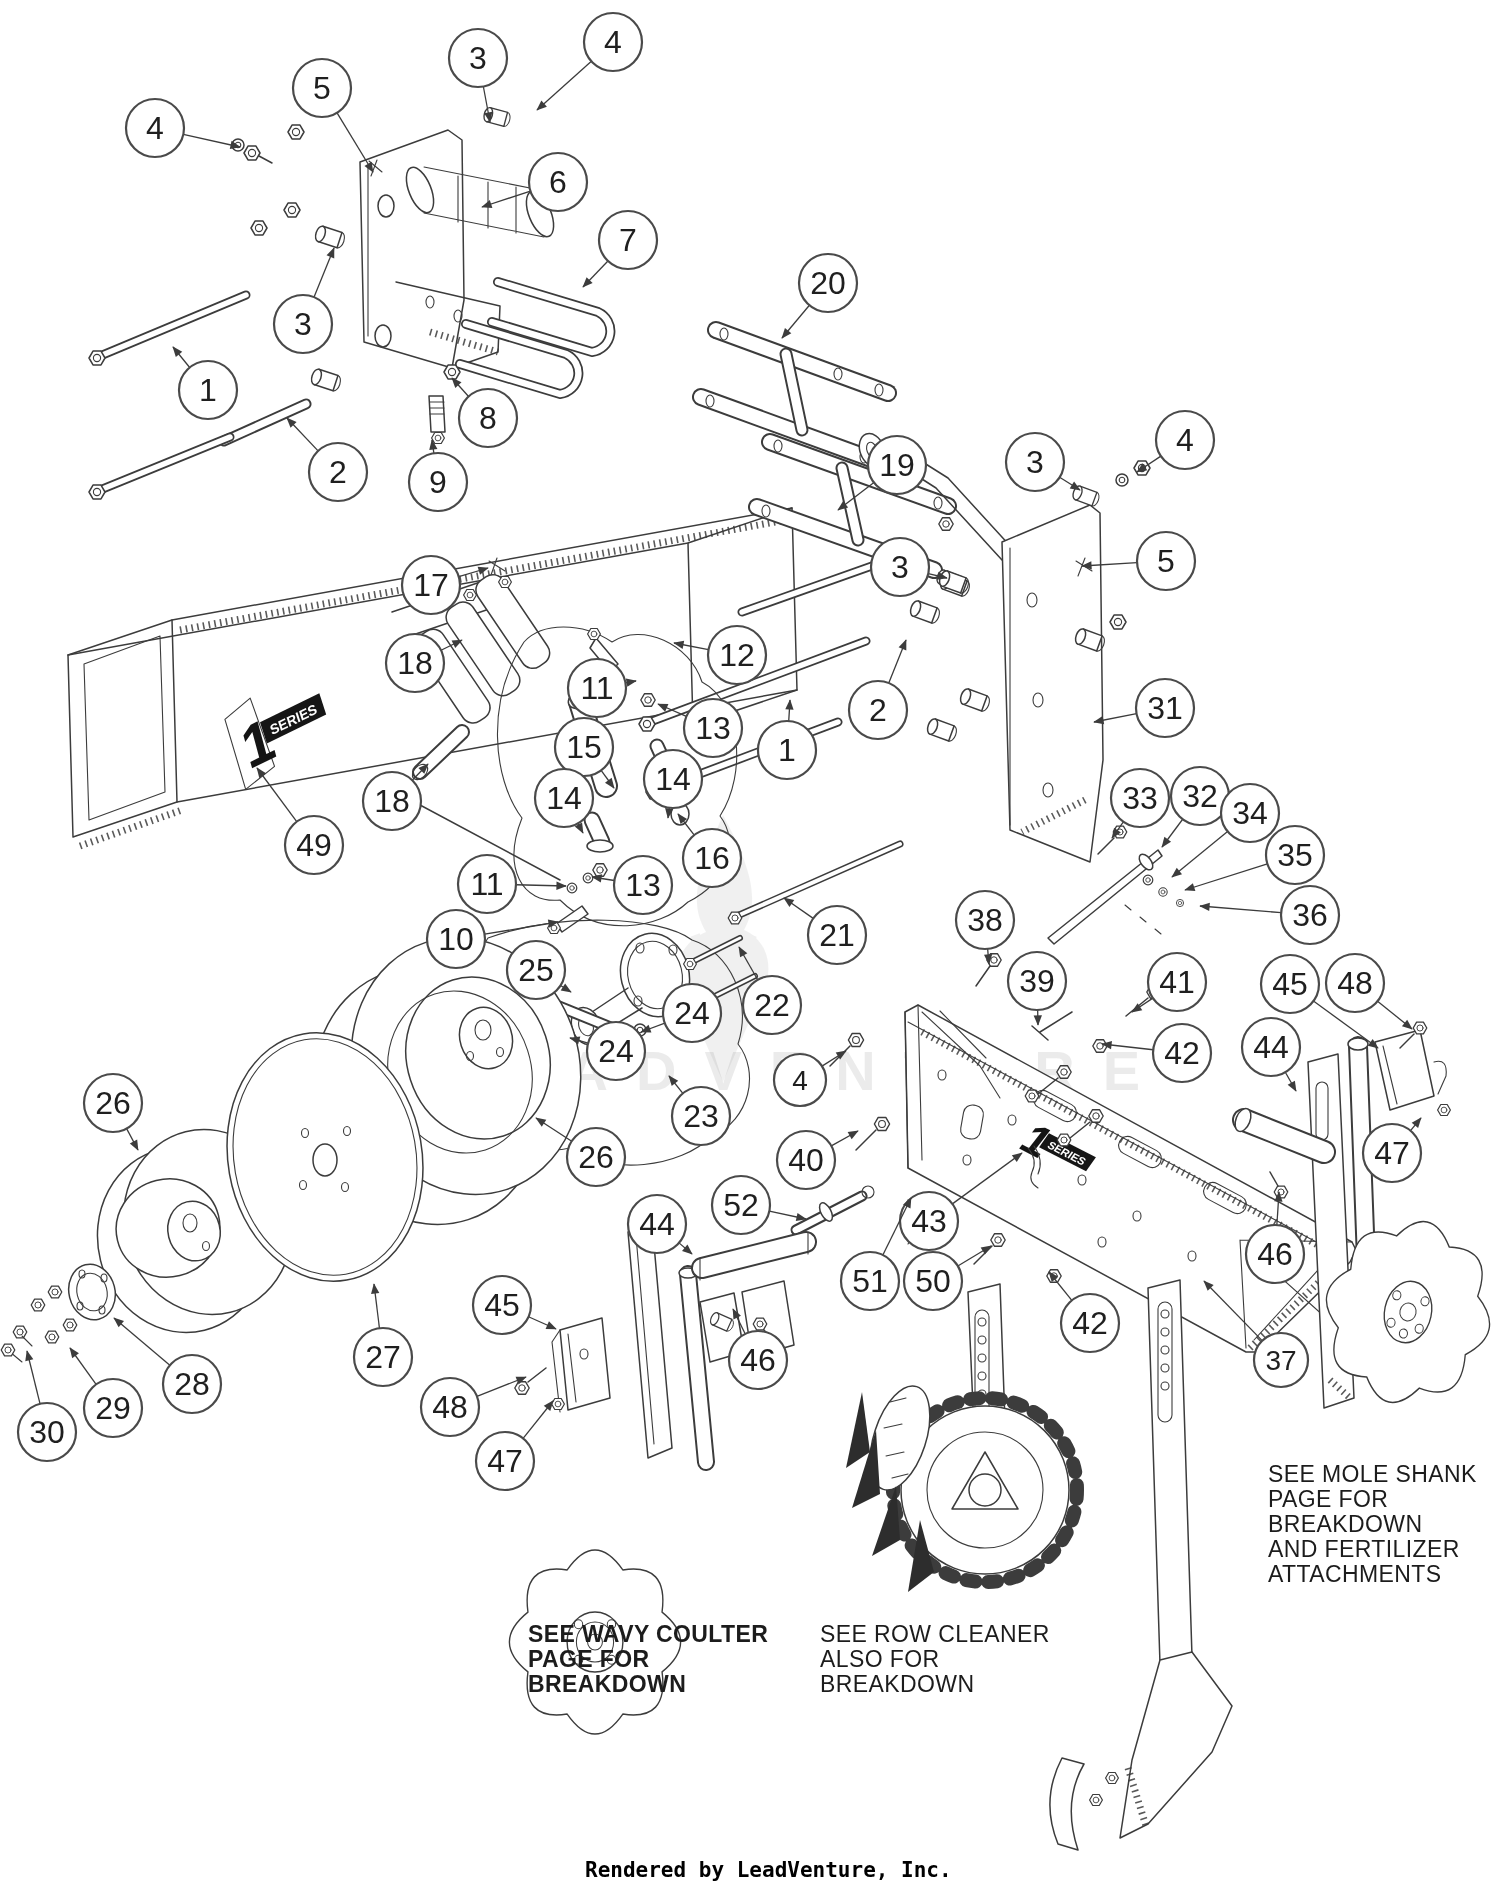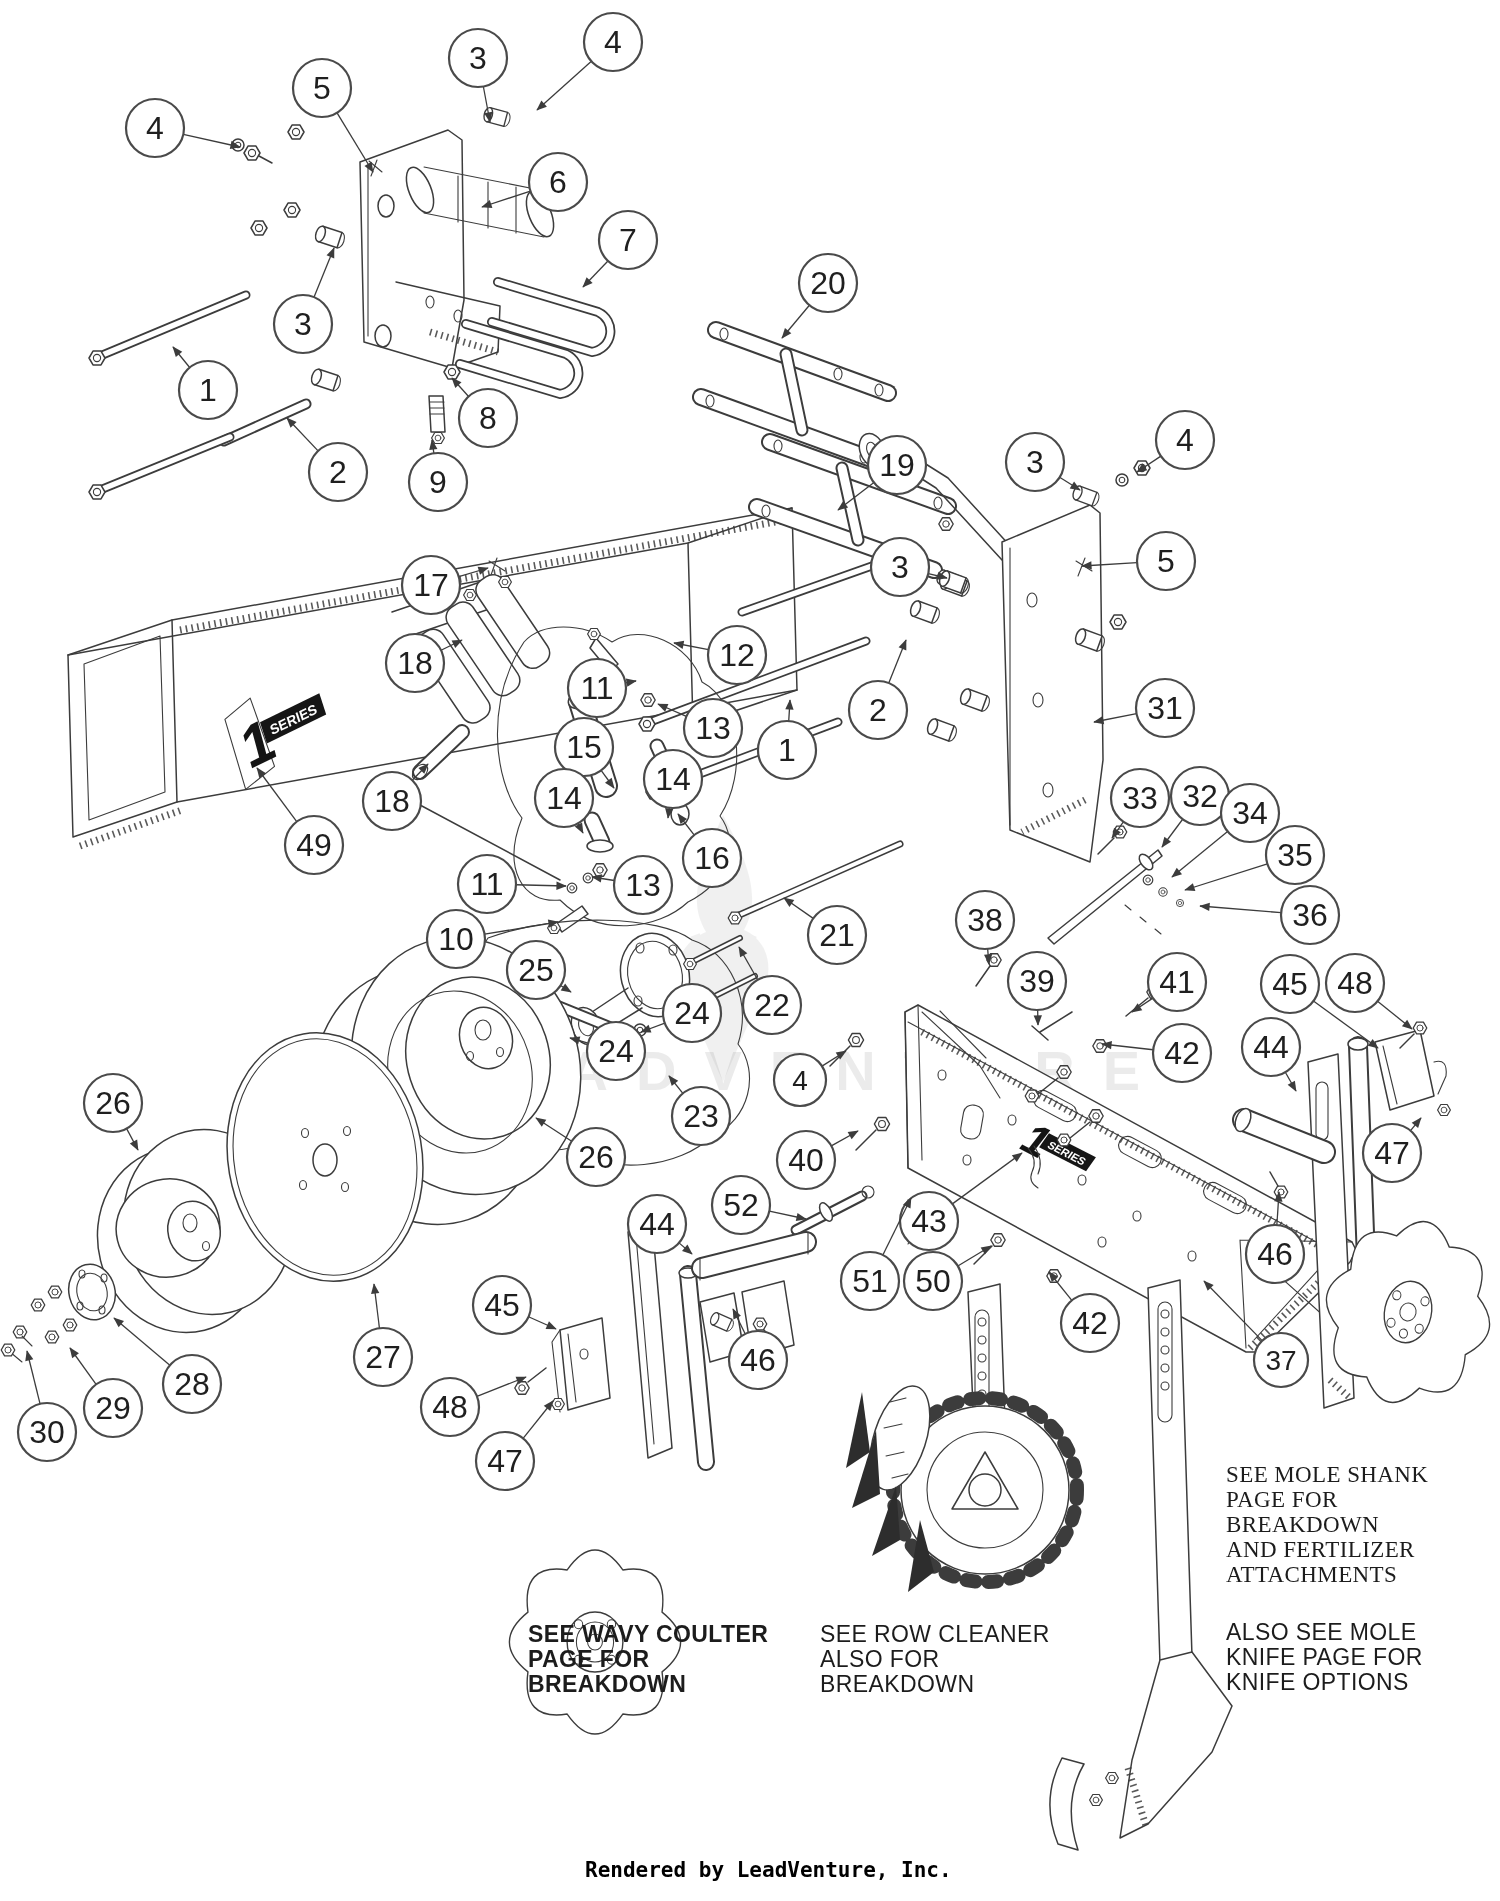--- a/index.html
+++ b/index.html
@@ -858,23 +858,20 @@
         </g>
       </g>
   </svg>
 
   <div class="note" id="note-0" style="left: 528px; top: 1622px; font-weight: bold;">SEE WAVY COULTER
 PAGE FOR
 BREAKDOWN</div>
   <div class="note" id="note-1" style="left: 820px; top: 1622px;">SEE ROW CLEANER
 ALSO FOR
 BREAKDOWN</div>
-  <div class="note" id="note-2" style="left: 1226px; top: 1462px; font-family: Liberation Serif, serif;">SEE MOLE SHANK
+  <div class="note" id="note-2" style="left: 1268px; top: 1462px;">SEE MOLE SHANK
 PAGE FOR
 BREAKDOWN
 AND FERTILIZER
 ATTACHMENTS</div>
-  <div class="note" id="note-3" style="left: 1226px; top: 1620px;">ALSO SEE MOLE
-KNIFE PAGE FOR
-KNIFE OPTIONS</div>
 
   <div id="footer">Rendered by LeadVenture, Inc.</div>
 </div>
 
 </body></html>

